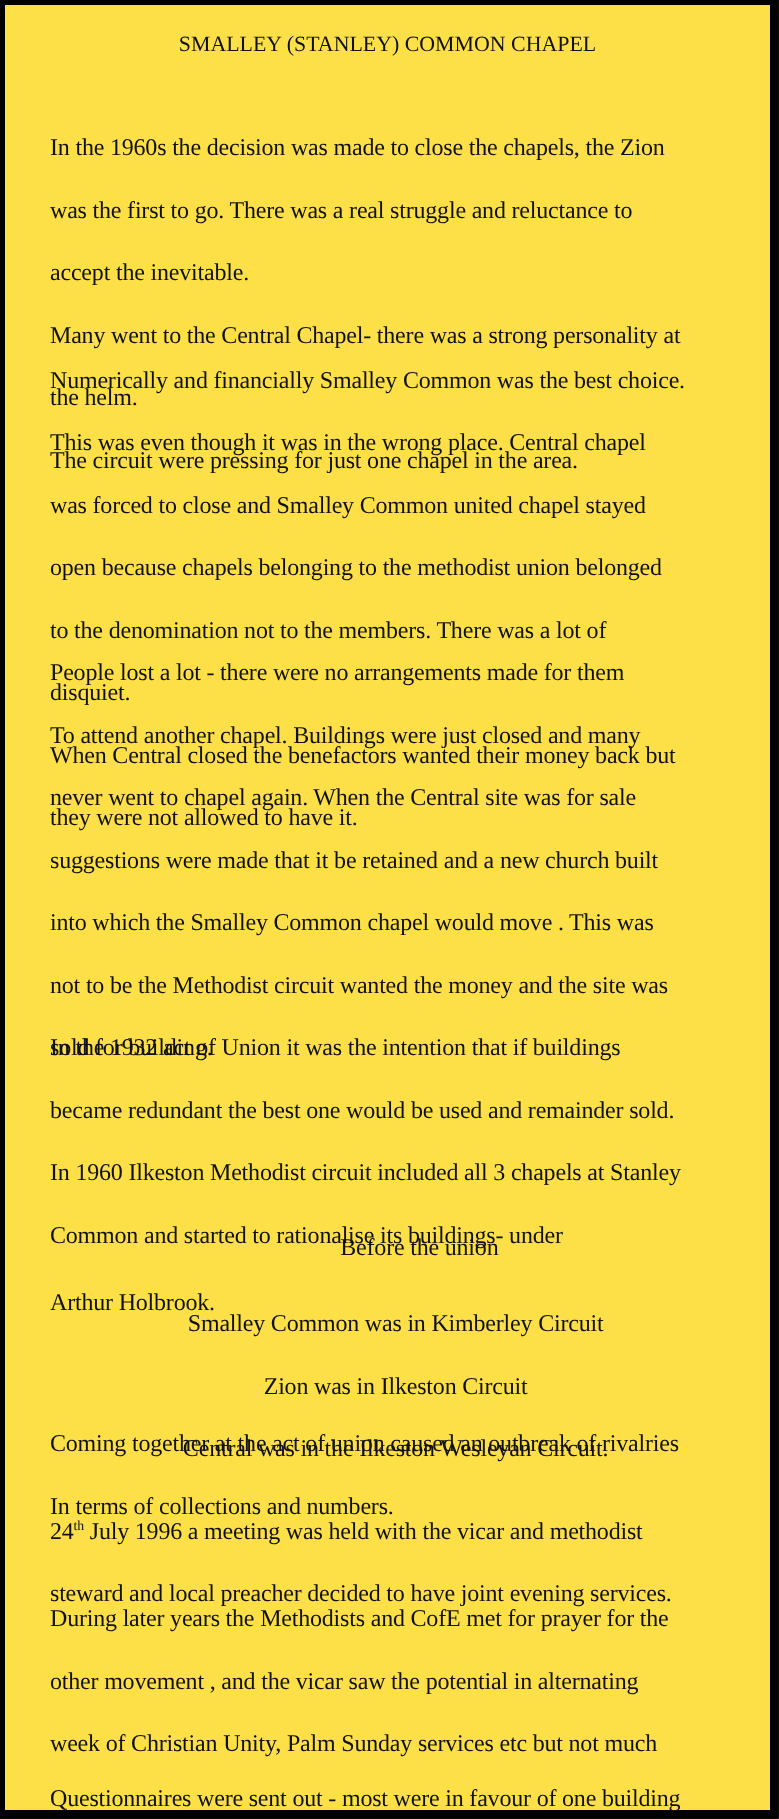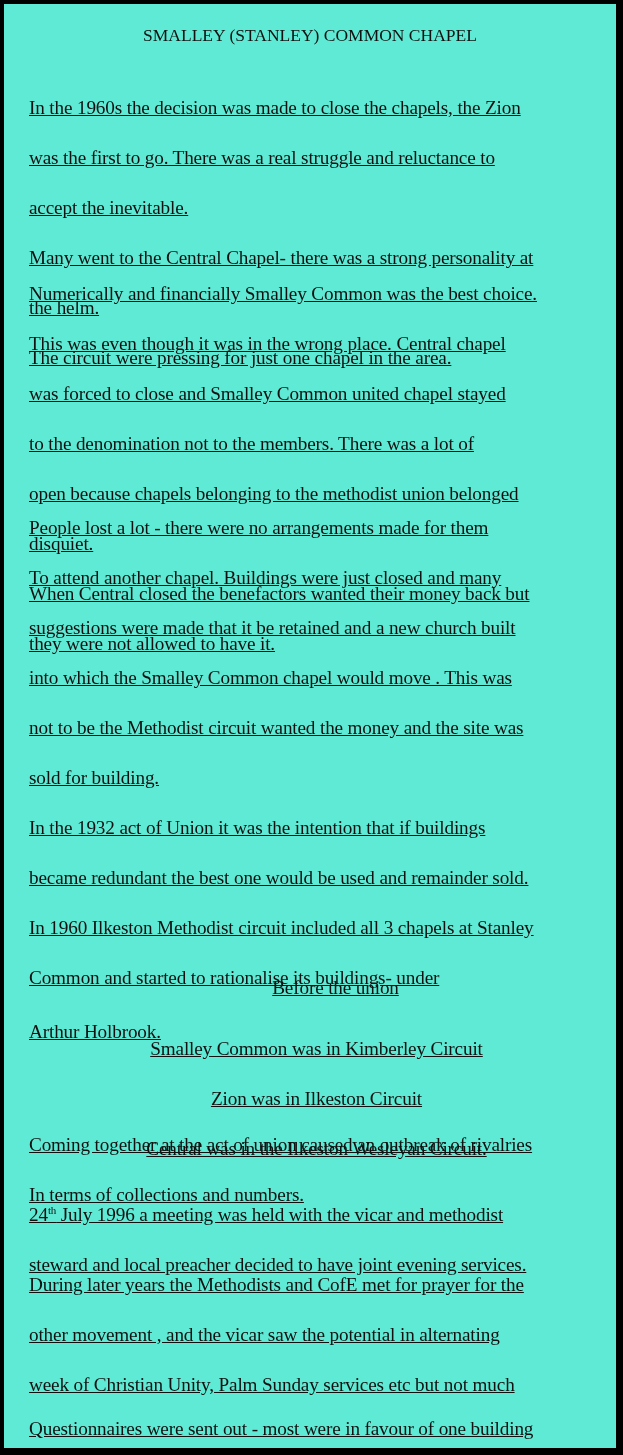--- a/index.html
+++ b/index.html
@@ -12,21 +12,21 @@
       height: 1455px;
       overflow: hidden;
       position: relative;
     }
     .page {
       position: absolute;
       left: 4px;
       top: 4px;
       width: 612px;
       height: 1444px;
-      background: #5eead4;
+      background: #fde047;
       box-sizing: border-box;
       font-family: "Liberation Serif", "DejaVu Serif", serif;
       color: #111111;
       font-size: 19.2px;
       line-height: 25px;
       letter-spacing: -0.15px;
     }
     .title {
       position: absolute;
       left: 0;
@@ -34,23 +34,22 @@
       top: 20px;
       text-align: center;
       font-size: 17.5px;
       line-height: 22px;
       letter-spacing: 0;
     }
     .block {
       position: absolute;
       left: 21px;
       right: 8px;
-      margin: 4px;
+      margin: 15px;
       white-space: pre-line;
-      text-decoration: underline;
     }
     .line { display: block; white-space: nowrap; }
     .indent { padding-left: 38px; text-align: center; }
     sup { font-size: 11px; line-height: 0; vertical-align: 7px; }
   </style>
 </head>
 <body>
 
 <div class="page">
 
@@ -62,30 +61,31 @@
     <span class="line">accept the inevitable.</span>
     <span class="line">Many went to the Central Chapel- there was a strong personality at</span>
     <span class="line">the helm.</span>
     <span class="line">The circuit were pressing for just one chapel in the area.</span>
   </div>
 
   <div class="block" style="top:248px;">
     <span class="line">Numerically and financially Smalley Common was the best choice.</span>
     <span class="line">This was even though it was in the wrong place. Central chapel</span>
     <span class="line">was forced to close and Smalley Common united chapel stayed</span>
+    <span class="line">open because chapels belonging to the methodist union belonged</span>
     <span class="line">to the denomination  not to the members.  There was a lot of</span>
-    <span class="line">open because chapels belonging to the methodist union belonged</span>
     <span class="line">disquiet.</span>
     <span class="line">When Central closed the benefactors wanted their money back but</span>
     <span class="line">they were not allowed to have it.</span>
   </div>
 
   <div class="block" style="top:482px;">
     <span class="line">People lost a lot - there were no arrangements made for them</span>
     <span class="line">To attend another chapel.  Buildings were just closed and many</span>
+    <span class="line">never went to chapel again.  When the Central site was for sale</span>
     <span class="line">suggestions were made that it  be retained and a new church built</span>
     <span class="line">into which the Smalley Common chapel would move . This was</span>
     <span class="line">not to be the Methodist circuit wanted the money and the site was</span>
     <span class="line">sold for building.</span>
   </div>
 
 
   <div class="block" style="top:782px;">
     <span class="line">In the 1932 act of Union it was the intention that if buildings</span>
     <span class="line">became redundant the best one would be used and remainder sold.</span>

